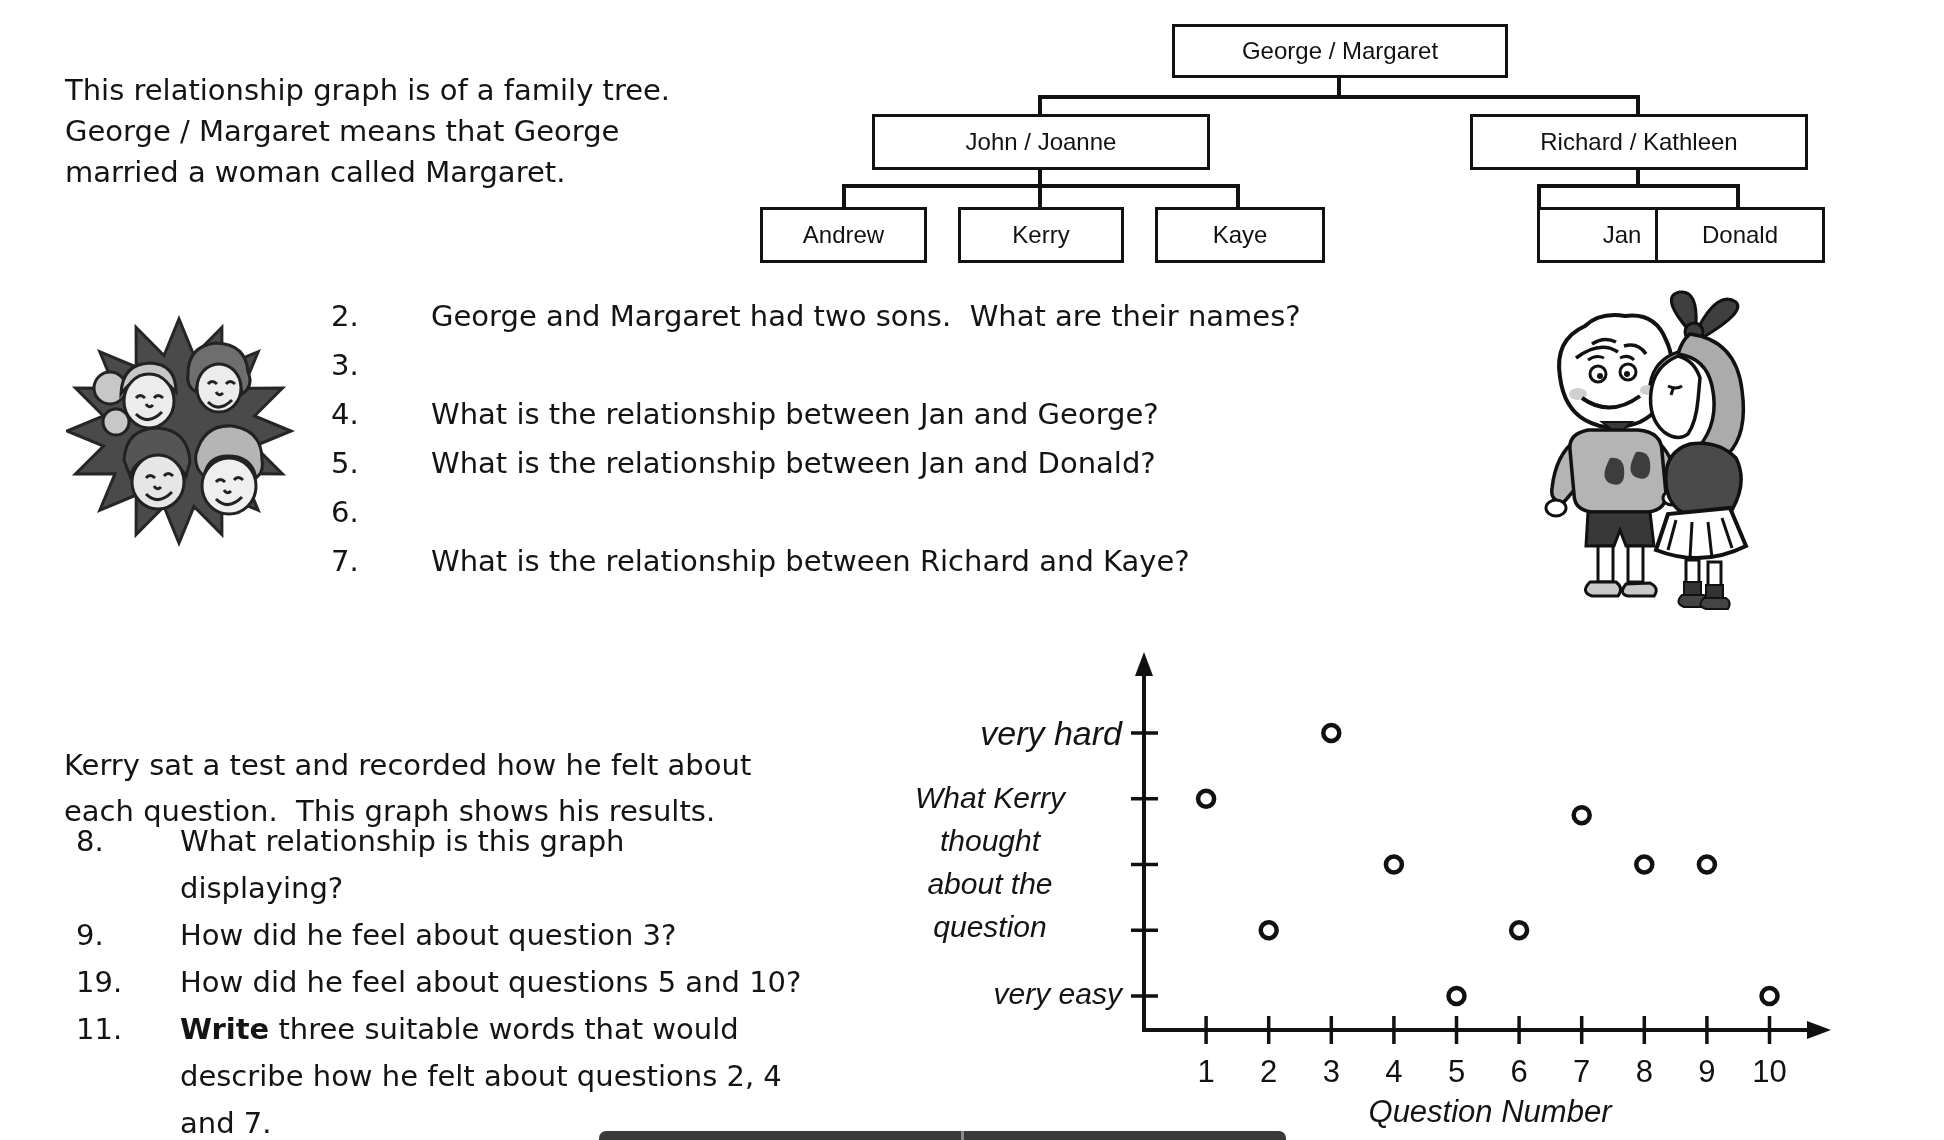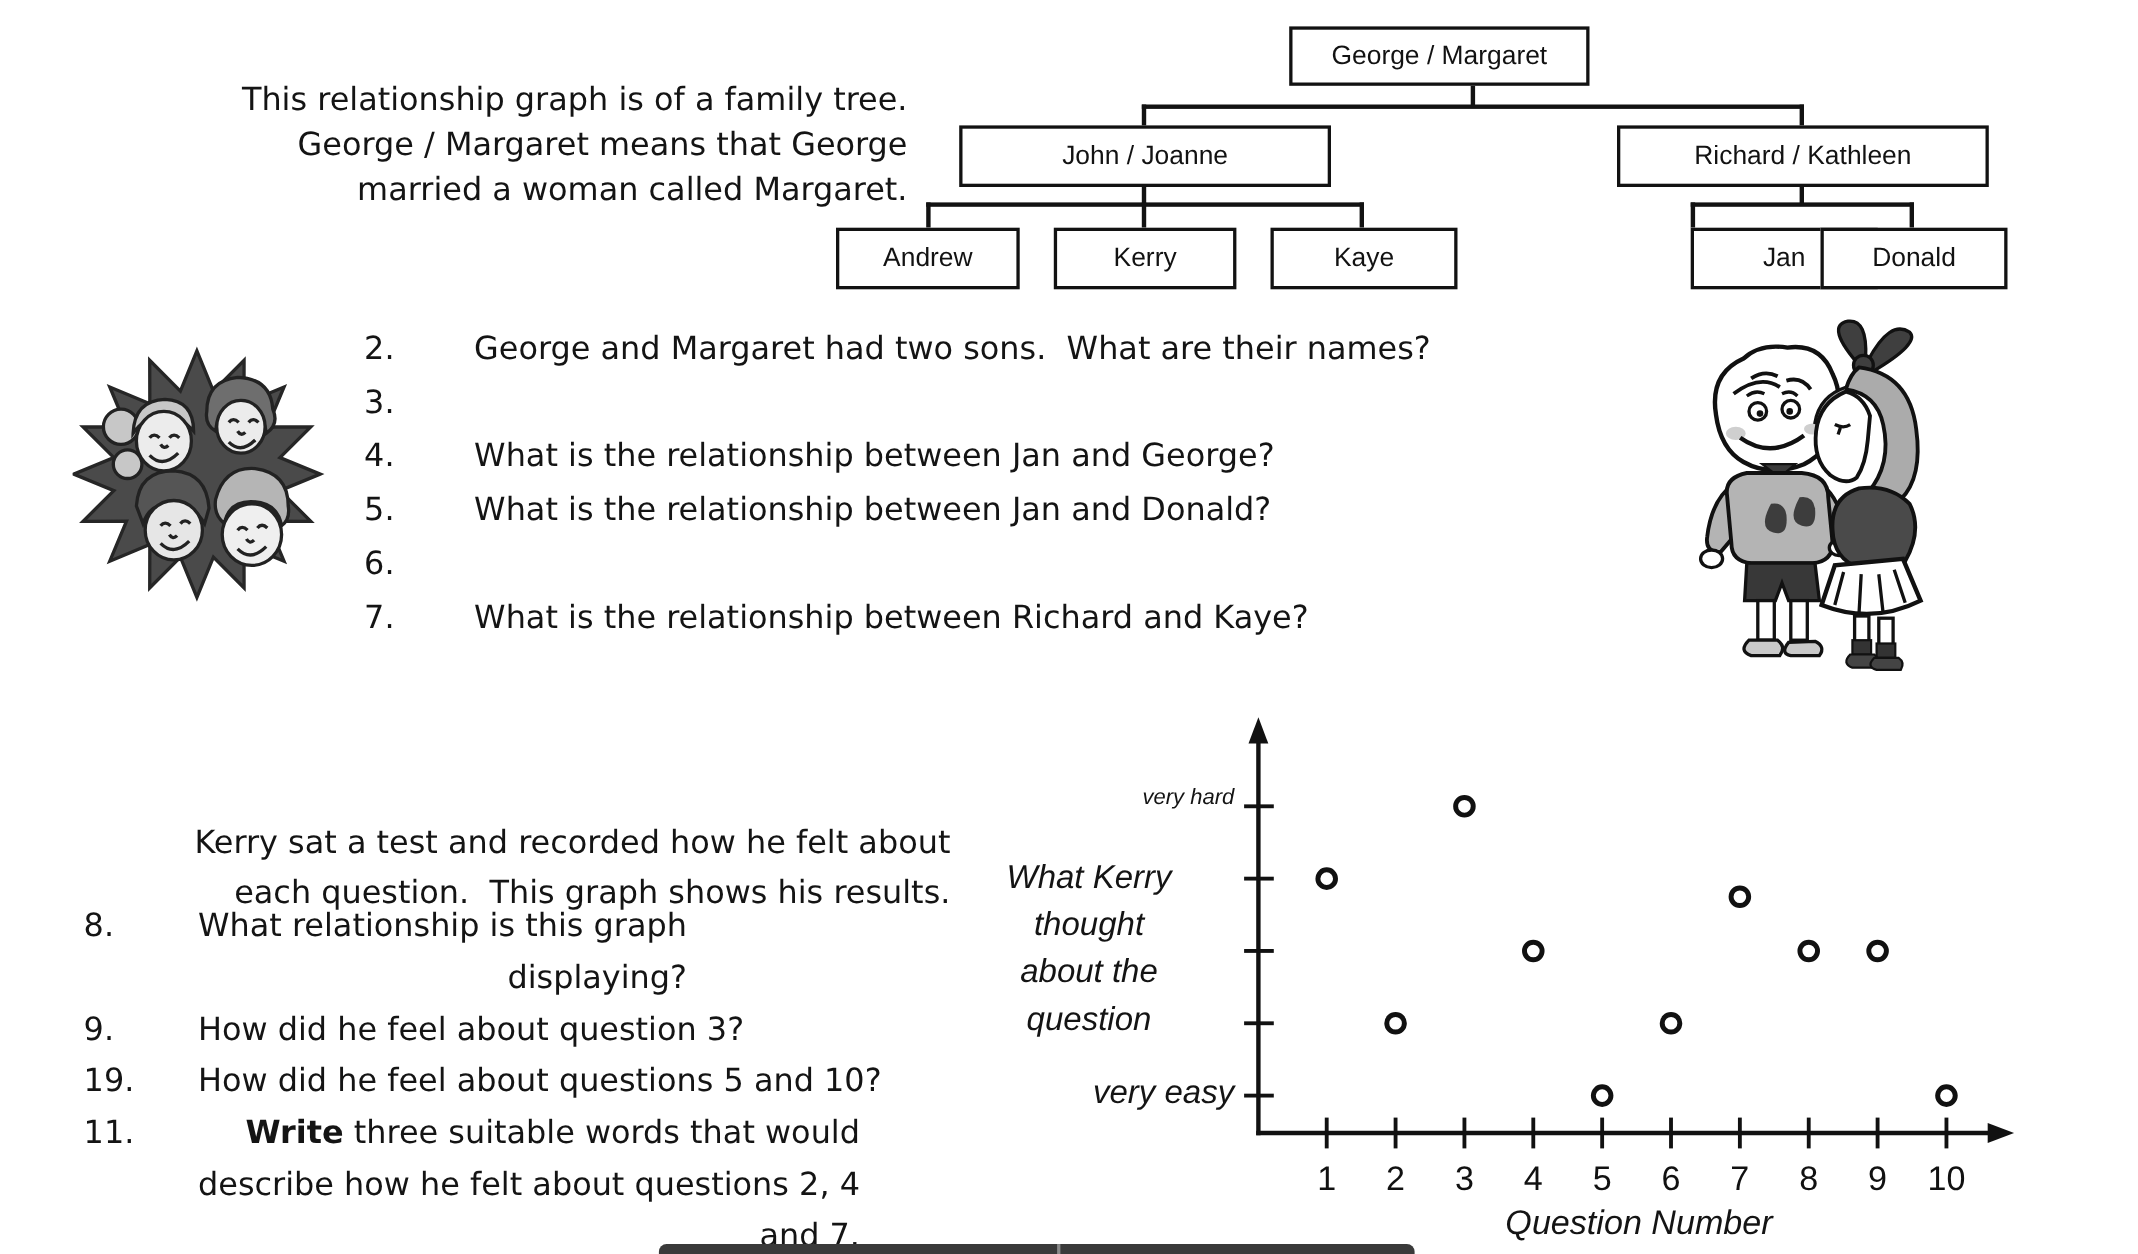--- a/index.html
+++ b/index.html
@@ -1,19 +1,19 @@
 <!DOCTYPE html>
 <html><head>
 <meta charset="utf-8">
 <style>
   html,body{margin:0;padding:0;background:#fff;}
   #page{position:relative;width:1944px;height:1140px;background:#ffffff;overflow:hidden;
         font-family:"DejaVu Sans",sans-serif;color:#111;}
   .abs{position:absolute;}
-  .pre{white-space:pre-wrap;text-align:right;}
+  .pre{white-space:pre-wrap;}
   
   .bodytext{font-size:29px;line-height:41px;color:#141414;}
   .qrow{display:flex;align-items:flex-start;}
   .qnum{flex:0 0 100px;}
   .qnum2{flex:0 0 104px;}
   
   .treebox{position:absolute;background:#fff;border:3px solid #121212;display:flex;
            align-items:center;justify-content:center;
            font-family:"Liberation Sans",sans-serif;font-size:24px;color:#121212;box-sizing:border-box;}
   .conn{position:absolute;background:#121212;}
@@ -42,21 +42,21 @@
     <div class="conn" style="left:1038px;top:167px;width:4px;height:19px;"></div>
     <div class="conn" style="left:842px;top:184px;width:398px;height:4px;"></div>
     <div class="conn" style="left:842px;top:184px;width:4px;height:23px;"></div>
     <div class="conn" style="left:1038px;top:184px;width:4px;height:23px;"></div>
     <div class="conn" style="left:1236px;top:184px;width:4px;height:23px;"></div>
     <div class="conn" style="left:1636px;top:169px;width:4px;height:17px;"></div>
     <div class="conn" style="left:1537px;top:184px;width:203px;height:4px;"></div>
     <div class="conn" style="left:1537px;top:184px;width:4px;height:23px;"></div>
     <div class="conn" style="left:1736px;top:184px;width:4px;height:23px;"></div>
 
-    <div class="treebox" style="left:1172px;top:24px;width:273px;height:54px;">George / Margaret</div>
+    <div class="treebox" style="left:1172px;top:24px;width:336px;height:54px;">George / Margaret</div>
     <div class="treebox" style="left:872px;top:114px;width:338px;height:56px;">John / Joanne</div>
     <div class="treebox" style="left:1470px;top:114px;width:338px;height:56px;">Richard / Kathleen</div>
     <div class="treebox" style="left:760px;top:207px;width:167px;height:56px;">Andrew</div>
     <div class="treebox" style="left:958px;top:207px;width:166px;height:56px;">Kerry</div>
     <div class="treebox" style="left:1155px;top:207px;width:170px;height:56px;">Kaye</div>
     <div class="treebox" style="left:1537px;top:207px;width:170px;height:56px;">Jan</div>
     <div class="treebox" style="left:1655px;top:207px;width:170px;height:56px;">Donald</div>
   </div>
 
   <div class="abs" style="left:331px;top:296px;width:1180px;">
@@ -216,21 +216,21 @@
       <text x="1644.3" y="1082" text-anchor="middle" font-size="31" font-family="Liberation Sans, sans-serif" fill="#111111">8</text>
       <circle cx="1644.3" cy="864.5" r="8" fill="#fff" stroke="#111111" stroke-width="4.5"></circle>
       <line x1="1706.9" y1="1016" x2="1706.9" y2="1044" stroke="#111111" stroke-width="3.5"></line>
       <text x="1706.9" y="1082" text-anchor="middle" font-size="31" font-family="Liberation Sans, sans-serif" fill="#111111">9</text>
       <circle cx="1706.9" cy="864.5" r="8" fill="#fff" stroke="#111111" stroke-width="4.5"></circle>
       <line x1="1769.5" y1="1016" x2="1769.5" y2="1044" stroke="#111111" stroke-width="3.5"></line>
       <text x="1769.5" y="1082" text-anchor="middle" font-size="31" font-family="Liberation Sans, sans-serif" fill="#111111">10</text>
       <circle cx="1769.5" cy="996" r="8" fill="#fff" stroke="#111111" stroke-width="4.5"></circle>
     </svg>
 
-  <div class="abs chartlabel" style="left:900px;top:714px;width:222px;font-size:20px;text-align:right;">very hard</div>
+  <div class="abs chartlabel" style="left:900px;top:714px;width:222px;font-size:34px;text-align:right;">very hard</div>
   <div class="abs chartlabel pre" style="left:872px;top:776px;width:236px;font-size:30px;line-height:43px;text-align:center;white-space:pre-line;">What Kerry
 thought
 about the
 question</div>
   <div class="abs chartlabel" style="left:900px;top:977px;width:222px;font-size:30px;text-align:right;">very easy</div>
   <div class="abs chartlabel" style="left:1330px;top:1094px;width:320px;font-size:31px;text-align:center;">Question Number</div>
 
   <div class="bottombox" style="left:599px;top:1131px;width:687px;height:9px;"></div>
   <div class="bottomdiv" style="left:961px;top:1131px;width:3px;height:9px;"></div>
 

